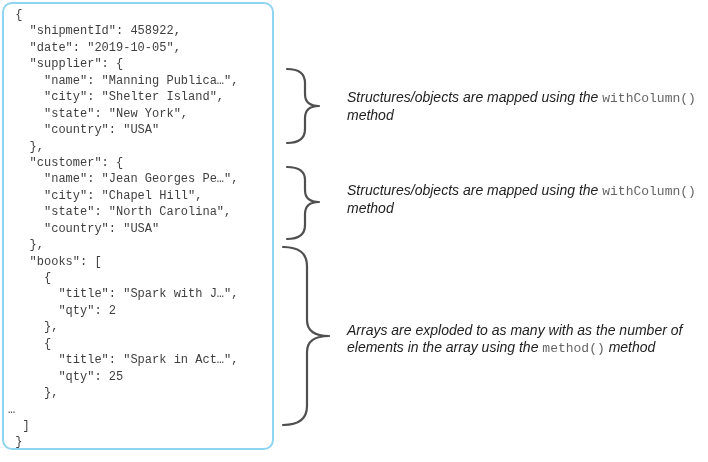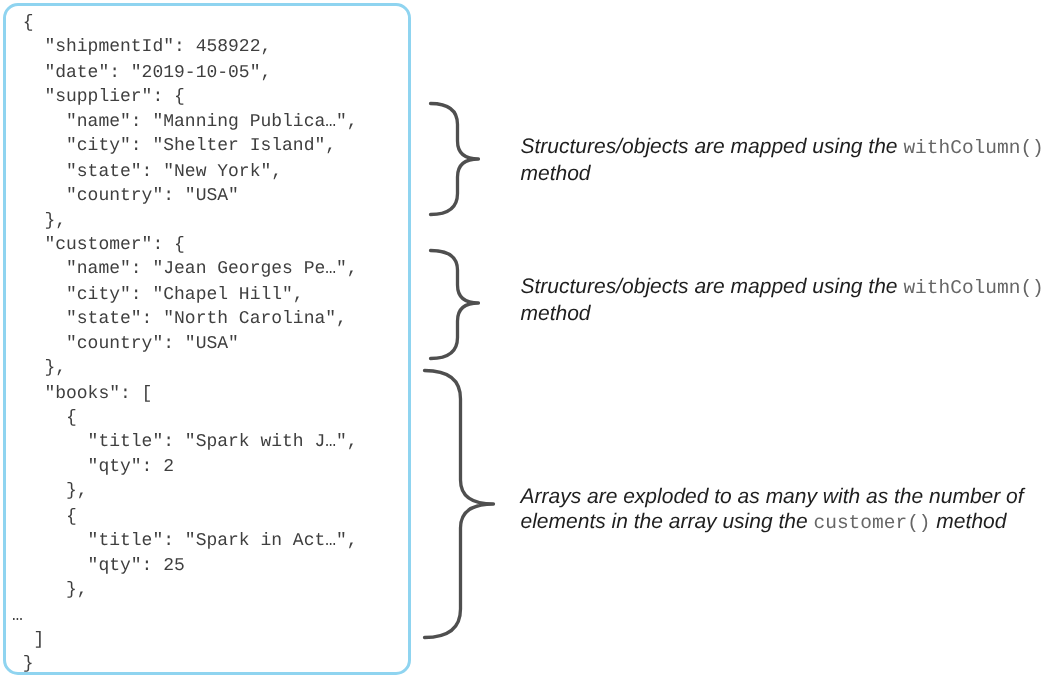--- a/index.html
+++ b/index.html
@@ -115,15 +115,15 @@
   </svg>
 
   <svg class="brace brace-3" viewBox="0 0 52 184">
     <path d="M 3,3 Q 27,3 27,22 L 27,76 Q 27,92 49,92 Q 27,92 27,108 L 27,162 Q 27,181 3,181"></path>
   </svg>
 
   <div class="annotation annotation-1"><span>Structures/objects are mapped using the </span><span class="code-term">withColumn()</span><span> method</span></div>
 
   <div class="annotation annotation-2"><span>Structures/objects are mapped using the </span><span class="code-term">withColumn()</span><span> method</span></div>
 
-  <div class="annotation annotation-3"><span>Arrays are exploded to as many with as the number of elements in the array using the </span><span class="code-term">customer()</span><span> method</span></div>
+  <div class="annotation annotation-3"><span>Arrays are exploded to as many with as the number of elements in the array using the </span><span class="code-term">method()</span><span> method</span></div>
 
 </div>
 
 </body></html>

